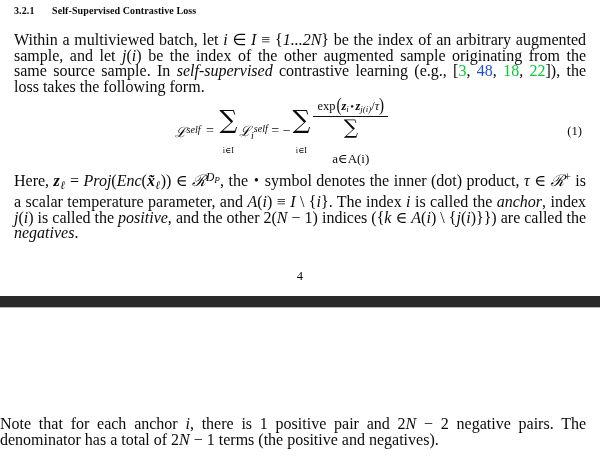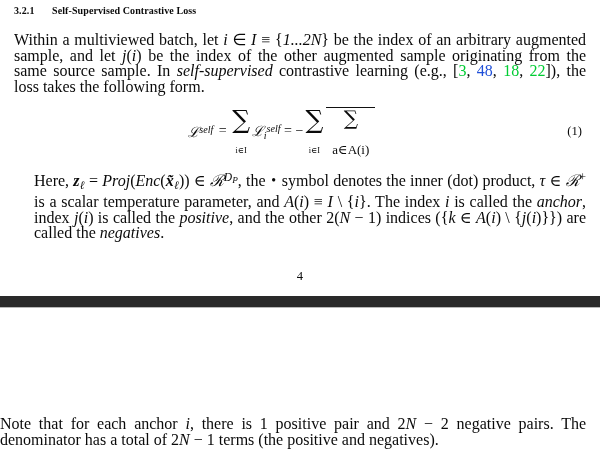--- a/index.html
+++ b/index.html
@@ -49,21 +49,20 @@
   }
 
   .body-par {
     font-size: 16px;
     line-height: 15.6px;
     text-align: justify;
     margin: 12px 0 0 0;
   }
   .body-par.tight {
     margin-top: 11px;
-    margin-left: 20px;
   }
 
   
   .mi { font-style: italic; font-family: "Liberation Serif", serif; }
   .mcal { font-style: italic; font-family: "Liberation Serif", serif; }
   .bvec { font-style: italic; font-weight: bold; }
   .sub { font-size: 0.72em; vertical-align: -0.28em; font-style: italic; }
   .sup { font-size: 0.72em; vertical-align: 0.42em; font-style: italic; }
   .supr { font-size: 0.72em; vertical-align: 0.42em; font-style: normal; }
   .op { font-style: normal; }
@@ -218,20 +217,23 @@
         <span class="op">&nbsp;=&nbsp;−</span>
 
         <span class="bigsum">
           <span class="sigma">∑</span>
           <span class="lim">i∈I</span>
         </span>
 
         <span class="op"></span>
 
         <span class="frac">
+          <span class="num">
+            <span class="op">exp</span> <span class="paren-big">(</span><span class="bvec">z</span><span class="sub">i</span><span class="dotprod">•</span><span class="bvec">z</span><span class="sub">j(i)</span><span class="op">/</span><span class="mi">τ</span><span class="paren-big">)</span>
+          </span>
           <span class="bar"></span>
           <span class="den">
             <span class="bigsum">
               <span class="sigma">∑</span>
               <span class="lim">a∈A(i)</span>
             </span>
           </span>
         </span>
 
       </div>

